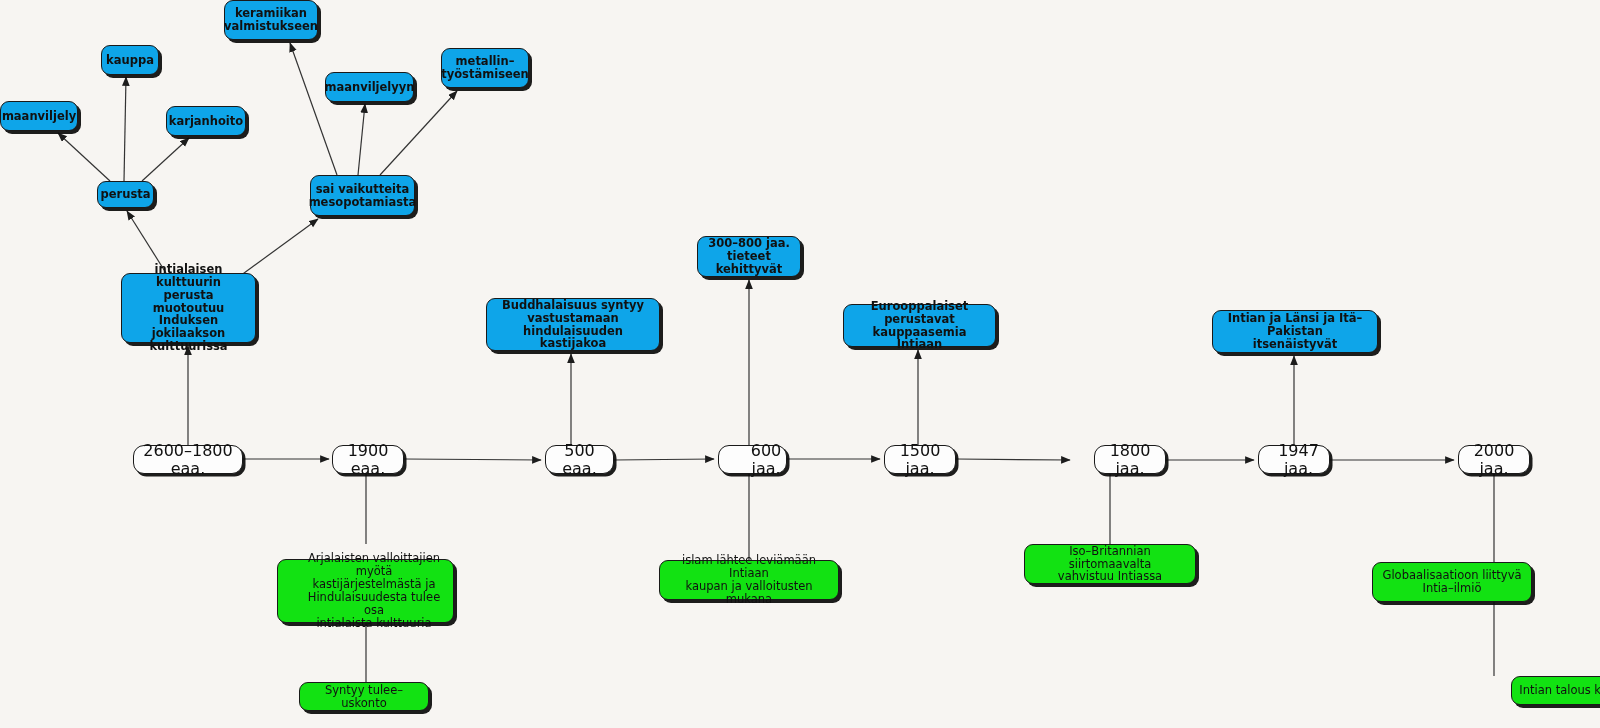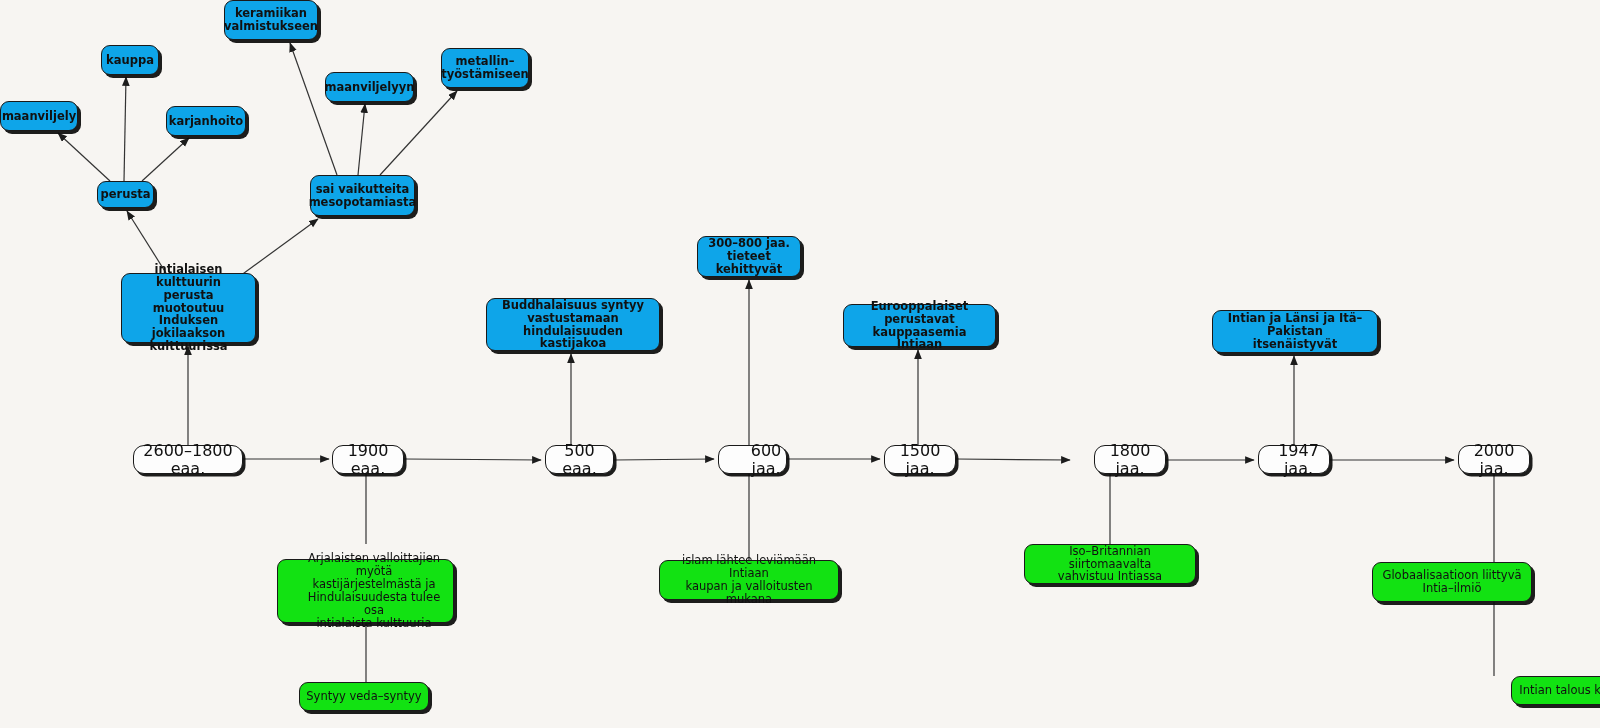--- a/index.html
+++ b/index.html
@@ -126,21 +126,21 @@
       <div class="node era" style="left: 545px; top: 445px; width: 69px; height: 29px;">500 eaa.</div>
       <div class="node era" style="left: 718px; top: 445px; width: 69px; height: 29px; padding-left: 32px;">600 jaa.</div>
       <div class="node era" style="left: 884px; top: 445px; width: 72px; height: 29px;">1500 jaa.</div>
       <div class="node era" style="left: 1074px; top: 445px; width: 72px; height: 29px; margin-left: 20px;">1800 jaa.</div>
       <div class="node era" style="left: 1258px; top: 445px; width: 72px; height: 29px; padding-left: 14px;">1947 jaa.</div>
       <div class="node era" style="left: 1458px; top: 445px; width: 72px; height: 29px;">2000 jaa.</div>
       <div class="node green" style="left: 277px; top: 559px; width: 177px; height: 64px; padding-left: 22px;">Arjalaisten valloittajien myötä
 kastijärjestelmästä ja
 Hindulaisuudesta tulee osa
 intialaista kulttuuria</div>
-      <div class="node green" style="left: 299px; top: 682px; width: 130px; height: 29px;">Syntyy veda–syntyy</div>
+      <div class="node green" style="left: 299px; top: 682px; width: 130px; height: 29px;">Syntyy tulee–uskonto</div>
       <div class="node green" style="left: 659px; top: 560px; width: 180px; height: 40px;">islam lähtee leviämään Intiaan
 kaupan ja valloitusten mukana</div>
       <div class="node green" style="left: 1024px; top: 544px; width: 172px; height: 40px;">Iso–Britannian siirtomaavalta
 vahvistuu Intiassa</div>
       <div class="node green" style="left: 1372px; top: 562px; width: 160px; height: 40px;">Globaalisaatioon liittyvä
 Intia–ilmiö</div>
       <div class="node green" style="left: 1511px; top: 676px; width: 132px; height: 29px;">Intian talous kasvaa</div>
     </div>
 </div>
 

